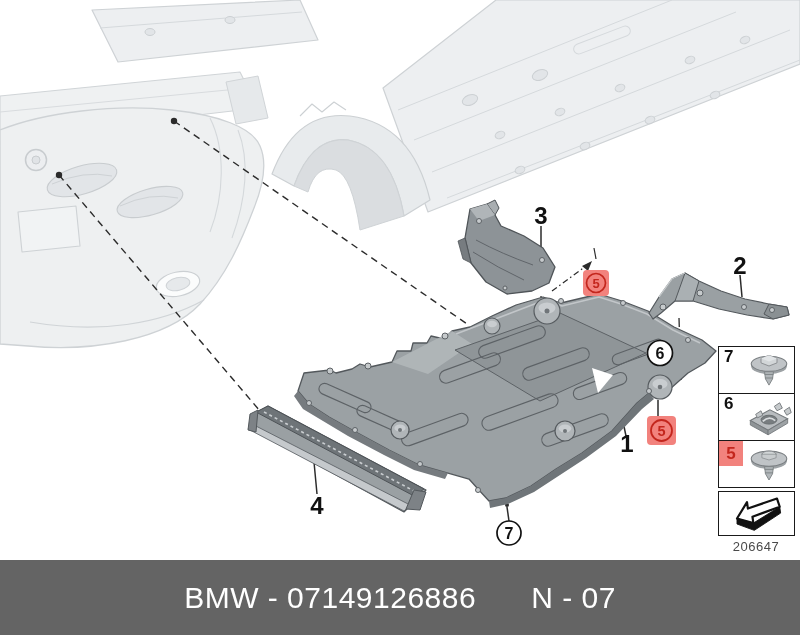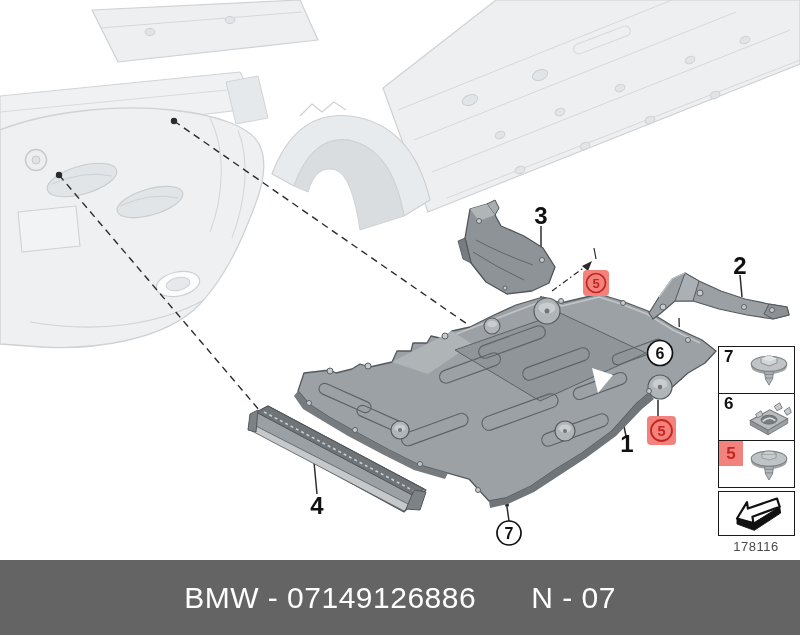--- a/index.html
+++ b/index.html
@@ -278,21 +278,21 @@
     </div>
   </div>
   <div class="legend-arrowbox">
     <svg width="60" height="40" viewBox="0 0 60 44">
       <path d="M8,27 L19,9 L20,16 L52,5 L55,14 L25,25 L26,32 Z" fill="#fff" stroke="#111" stroke-width="2.4" stroke-linejoin="round"></path>
       <path d="M8,27 L26,32 L55,14 L56,21 L27,40 L8,33 Z" fill="#111" stroke="#111" stroke-width="1" stroke-linejoin="round"></path>
     </svg>
   </div>
 </div>
 
-<div class="diagram-number">178116</div>
+<div class="diagram-number">206647</div>
 
 
 <div class="footer">
   <span>BMW - 07149126886</span>
   <span>N - 07</span>
 </div>
 
 </div>
 
 </body></html>

